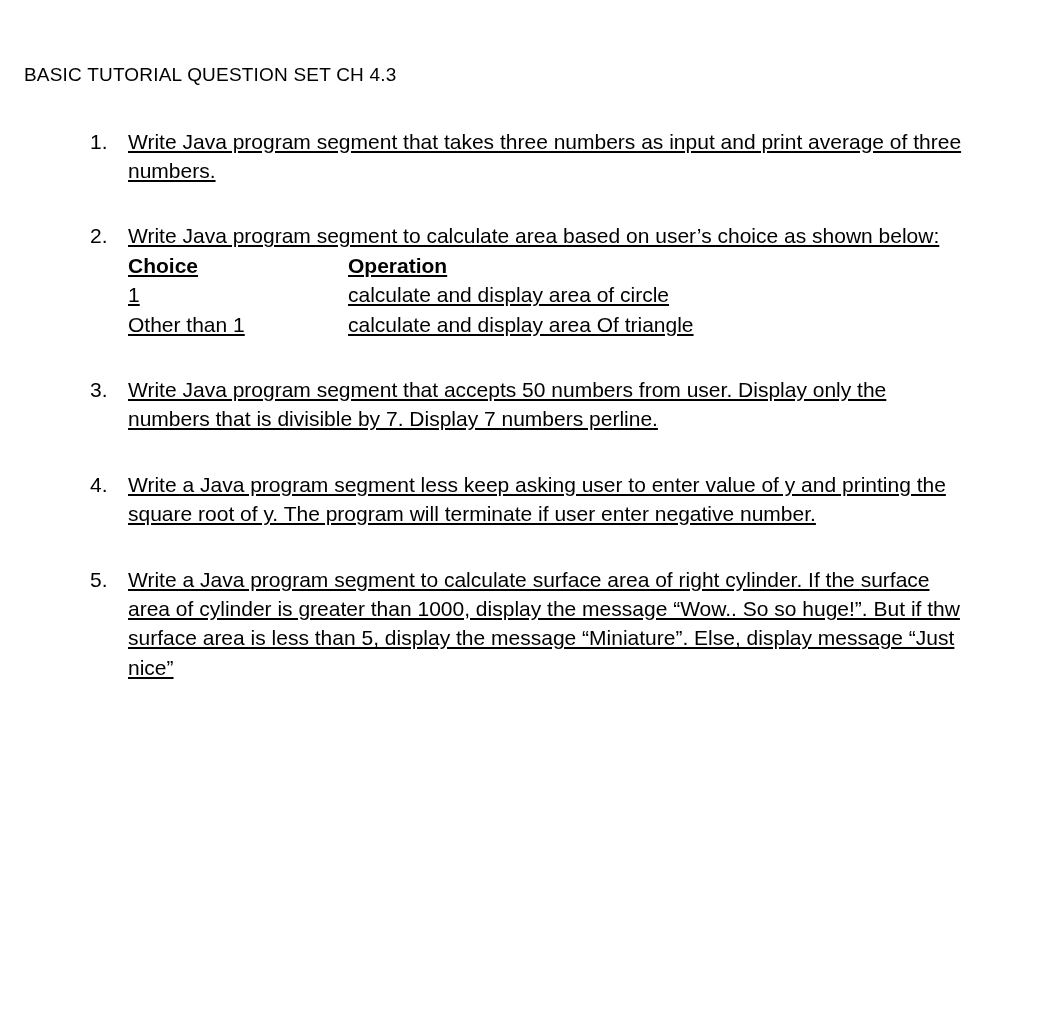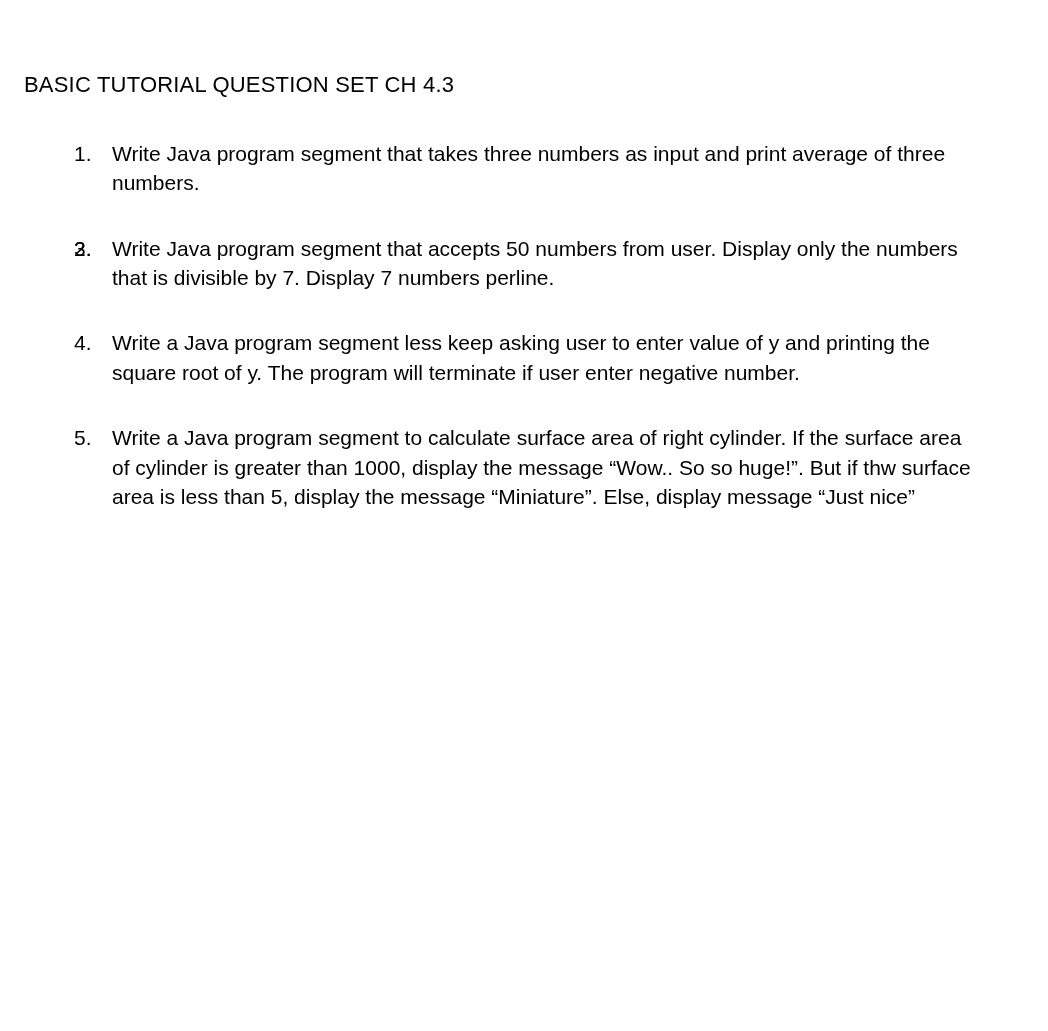--- a/index.html
+++ b/index.html
@@ -7,30 +7,30 @@
       font-size: 21px;
       color: #000;
       background: #fff;
       margin: 0;
       padding: 62px 24px 24px 24px;
       width: 1048px;
       box-sizing: border-box;
       line-height: 1.4;
     }
     .title {
-      font-size: 22px;
+      font-size: 19px;
       margin-bottom: 38px;
       letter-spacing: 0.2px;
-      margin-top: 8px;
     }
     ol.qlist {
-      margin: 0;
+      margin: 16px;
       padding-left: 88px;
       list-style: none;
       counter-reset: item;
+      text-decoration: underline;
     }
     ol.qlist > li {
       counter-increment: item;
       position: relative;
       margin-bottom: 36px;
       padding-right: 40px;
     }
     ol.qlist > li::before {
       content: counter(item) ".";
       position: absolute;
@@ -61,20 +61,35 @@
 
 <div class="title">BASIC TUTORIAL QUESTION SET CH 4.3</div>
 
 <ol class="qlist">
 
   <li>
     <span>Write Java program segment that takes three numbers as input and print average of three numbers.</span>
   </li>
 
   <li>
+    <span>Write Java program segment to calculate area based on user’s choice as shown below:</span>
+    <div class="tbl">
+      <div class="trow">
+        <div class="tcell choice bold">Choice</div>
+        <div class="tcell bold">Operation</div>
+      </div>
+      <div class="trow">
+        <div class="tcell choice">1</div>
+        <div class="tcell">calculate and display area of circle</div>
+      </div>
+      <div class="trow">
+        <div class="tcell choice">Other than 1</div>
+        <div class="tcell"> calculate and display area Of triangle</div>
+      </div>
+    </div>
   </li>
 
   <li>
     <span>Write Java program segment that accepts 50 numbers from user. Display only the numbers that is divisible by 7. Display 7 numbers perline.</span>
   </li>
 
   <li>
     <span>Write a Java program segment less keep asking user to enter value of y and printing the square root of y. The program will  terminate if user enter negative number.</span>
   </li>
 

